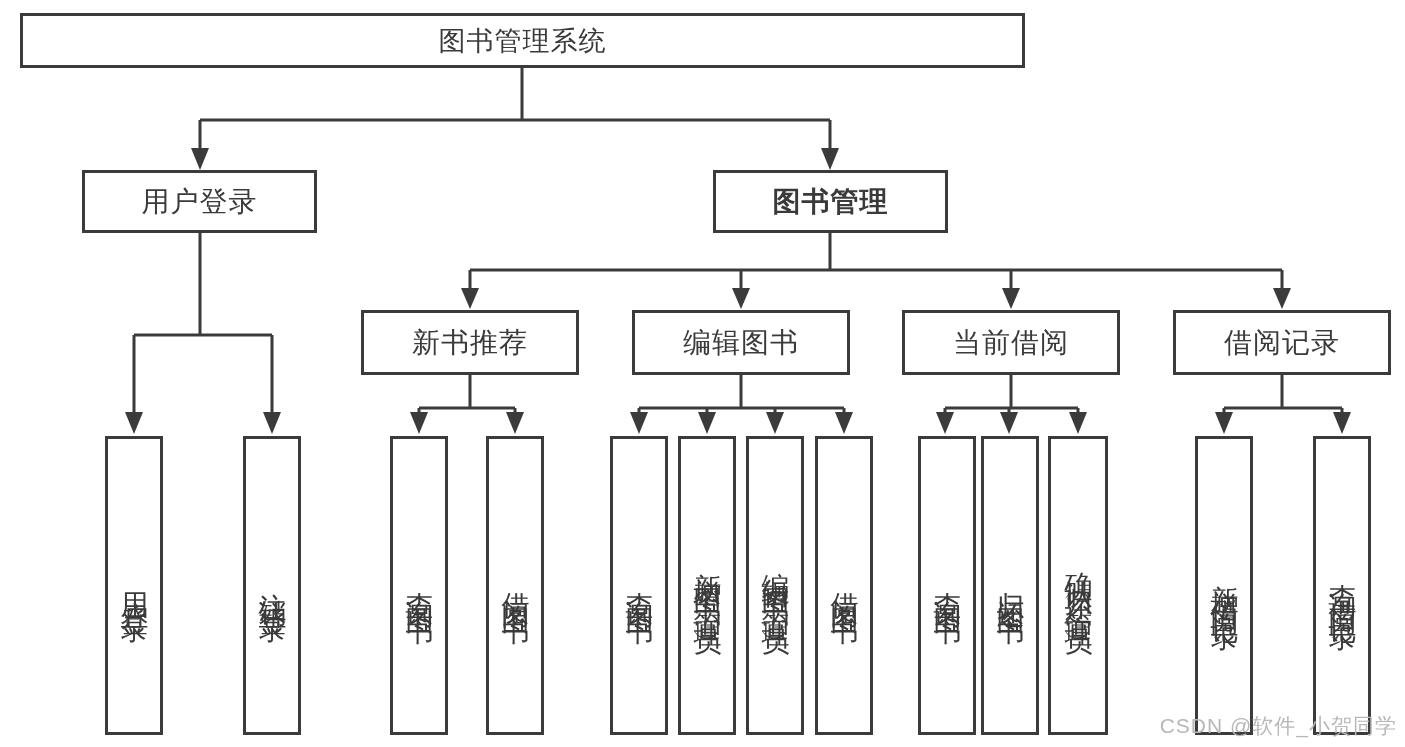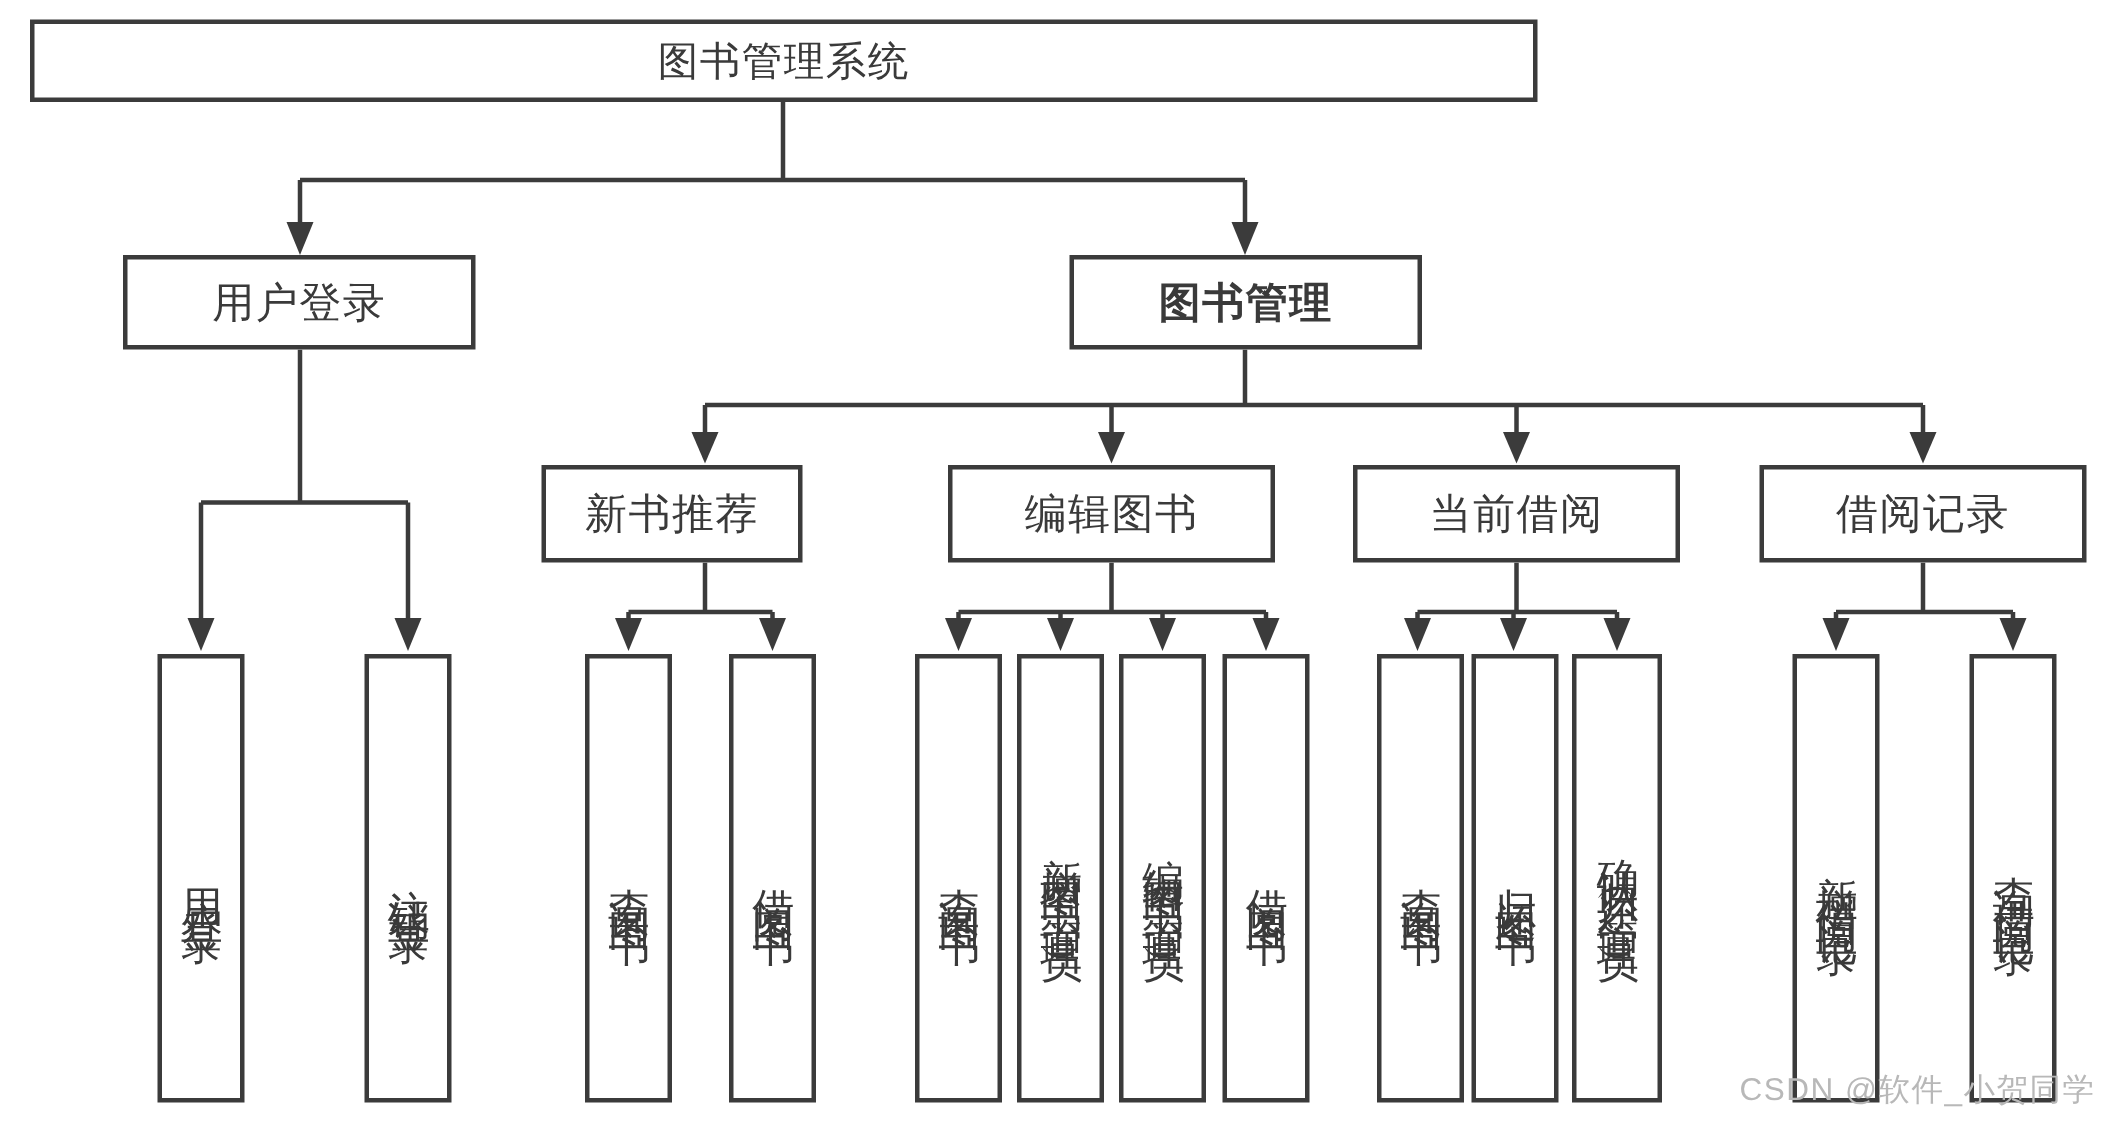--- a/index.html
+++ b/index.html
@@ -99,21 +99,21 @@
     <span>图书管理系统</span>
   </div>
 
   <div class="node hbox" style="left:82px;top:170px;width:235px;height:63px;">
     <span>用户登录</span>
   </div>
   <div class="node hbox" style="left:713px;top:170px;width:235px;height:63px;font-weight:bold;">
     <span>图书管理</span>
   </div>
 
-  <div class="node hbox" style="left:361px;top:310px;width:174px;height:65px;">
+  <div class="node hbox" style="left:361px;top:310px;width:218px;height:65px;">
     <span>新书推荐</span>
   </div>
   <div class="node hbox" style="left:632px;top:310px;width:218px;height:65px;">
     <span>编辑图书</span>
   </div>
   <div class="node hbox" style="left:902px;top:310px;width:218px;height:65px;">
     <span>当前借阅</span>
   </div>
   <div class="node hbox" style="left:1173px;top:310px;width:218px;height:65px;">
     <span>借阅记录</span>

